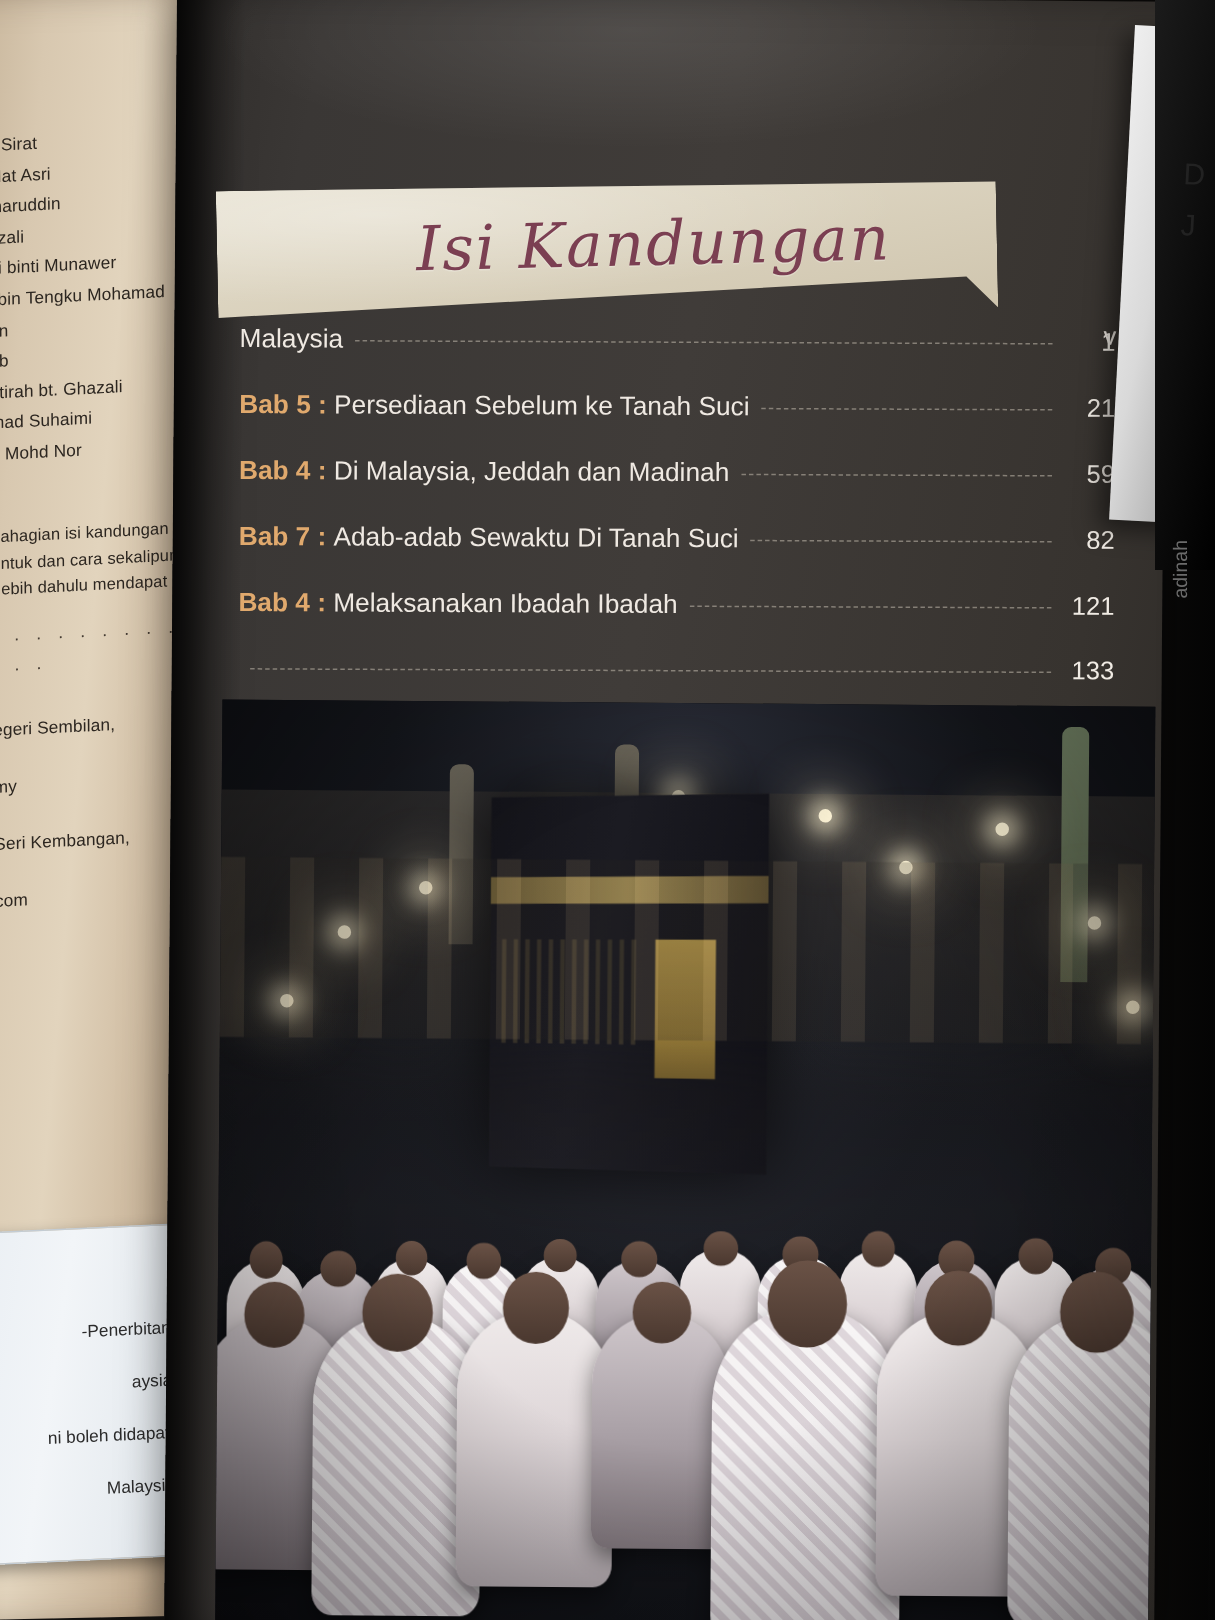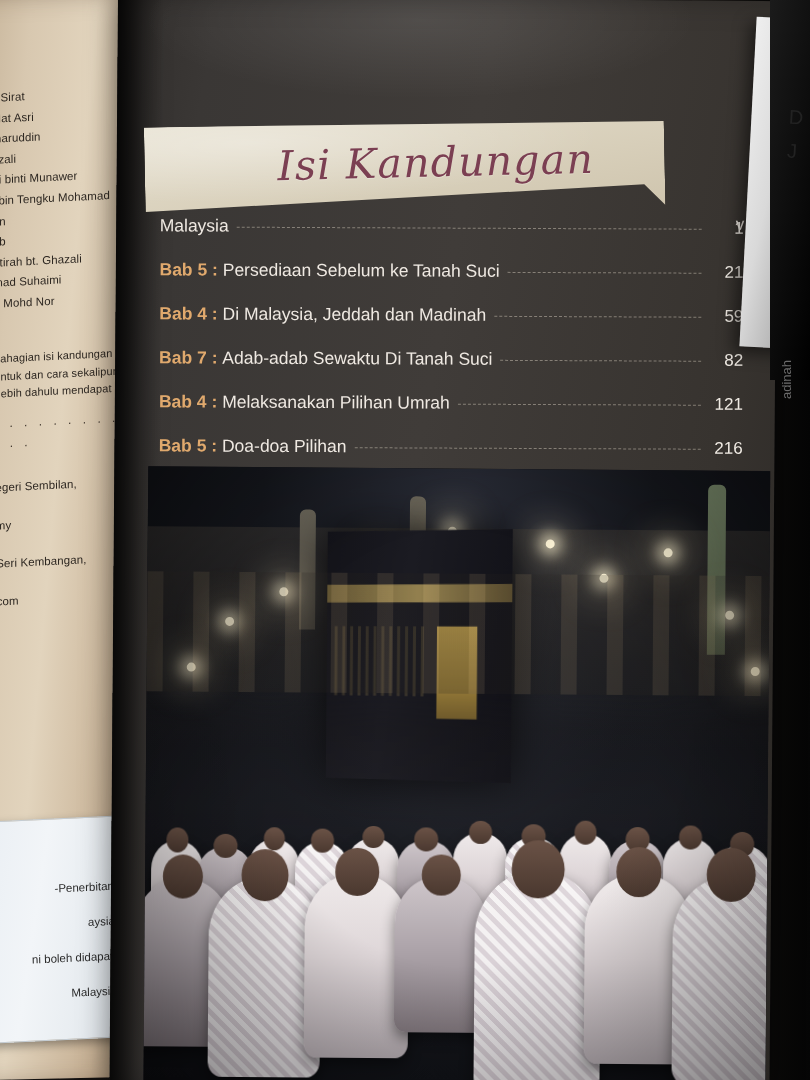--- a/index.html
+++ b/index.html
@@ -451,32 +451,29 @@
       <div class="toc-row spaced">
         <div class="toc-label">
           <span class="chap">Bab 7 : </span><span>Adab-adab Sewaktu Di Tanah Suci</span>
         </div>
         <div class="toc-leader"></div>
         <div class="toc-page">82</div>
       </div>
 
       <div class="toc-row spaced">
         <div class="toc-label">
-          <span class="chap">Bab 4 : </span><span>Melaksanakan Pilihan Umrah</span>
+          <span class="chap">Bab 4 : </span><span>Melaksanakan Ibadah Ibadah</span>
         </div>
         <div class="toc-leader"></div>
         <div class="toc-page">121</div>
       </div>
 
       <div class="toc-row spaced">
-        <div class="toc-label">
-          <span class="chap">Bab 5 : </span><span>Doa-doa Pilihan</span>
-        </div>
-        <div class="toc-leader"></div>
-        <div class="toc-page">216</div>
+        <div class="toc-leader"></div>
+        <div class="toc-page">133</div>
       </div>
 
       <div class="toc-row spaced toc-row-plain">
         <div class="toc-label">
           <span class="chap"></span><span>Penutup</span>
         </div>
         <div class="toc-leader"></div>
         <div class="toc-page"></div>
       </div>
     </div>

